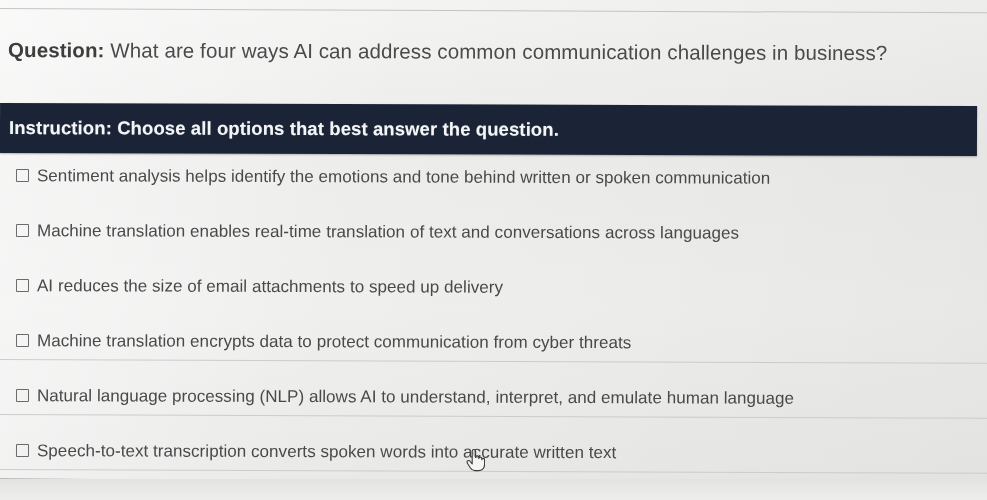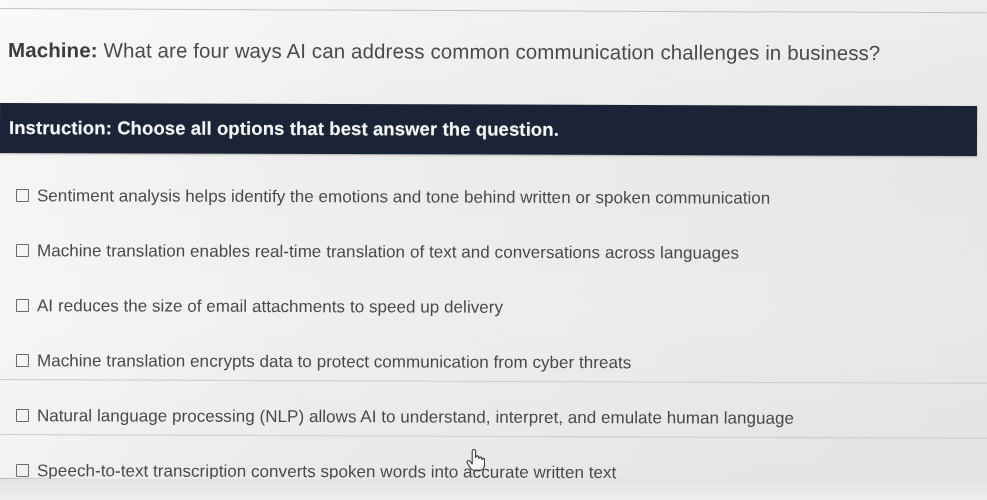--- a/index.html
+++ b/index.html
@@ -85,21 +85,21 @@
     color: #f4f5f7;
     letter-spacing: 0.1px;
     white-space: nowrap;
     text-shadow: 0 0 1px rgba(255,255,255,0.35);
   }
 
   
   .options {
     position: absolute;
     left: 0;
-    top: 168px;
+    top: 148px;
     width: 987px;
   }
   .option-row {
     position: relative;
     width: 987px;
     height: 55px;
     display: flex;
     align-items: center;
     padding-left: 16px;
     box-sizing: border-box;
@@ -168,21 +168,21 @@
   }
 </style>
 </head>
 <body>
 
 <div class="screen">
 
   <div class="top-rule"></div>
 
   <div class="question-row">
-    <div class="question-text"><span class="question-label">Machine:</span><span> What are four ways AI can address common communication challenges in business?</span></div>
+    <div class="question-text"><span class="question-label">Question:</span><span> What are four ways AI can address common communication challenges in business?</span></div>
   </div>
 
   <div class="instruction-bar">
     <div class="instruction-text">Instruction: Choose all options that best answer the question.</div>
   </div>
 
   <div class="options">
 
     <div class="option-row">
       <span class="checkbox"></span>

